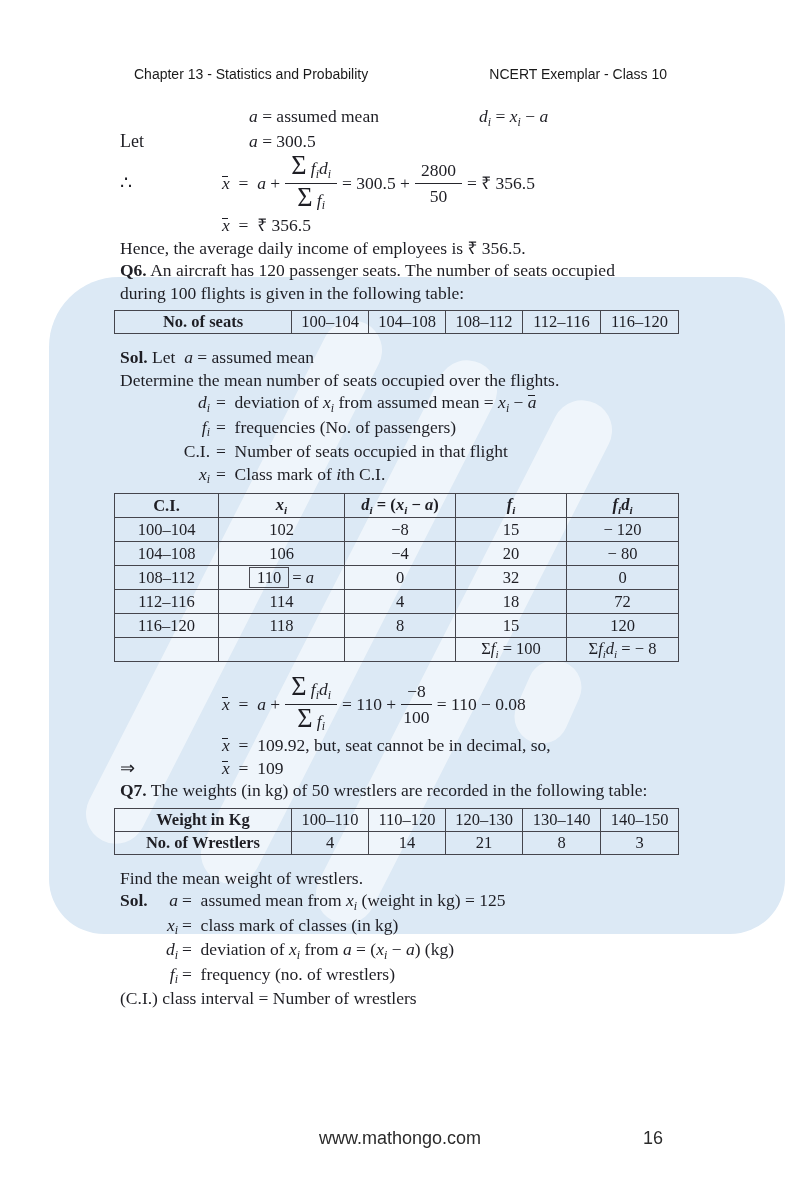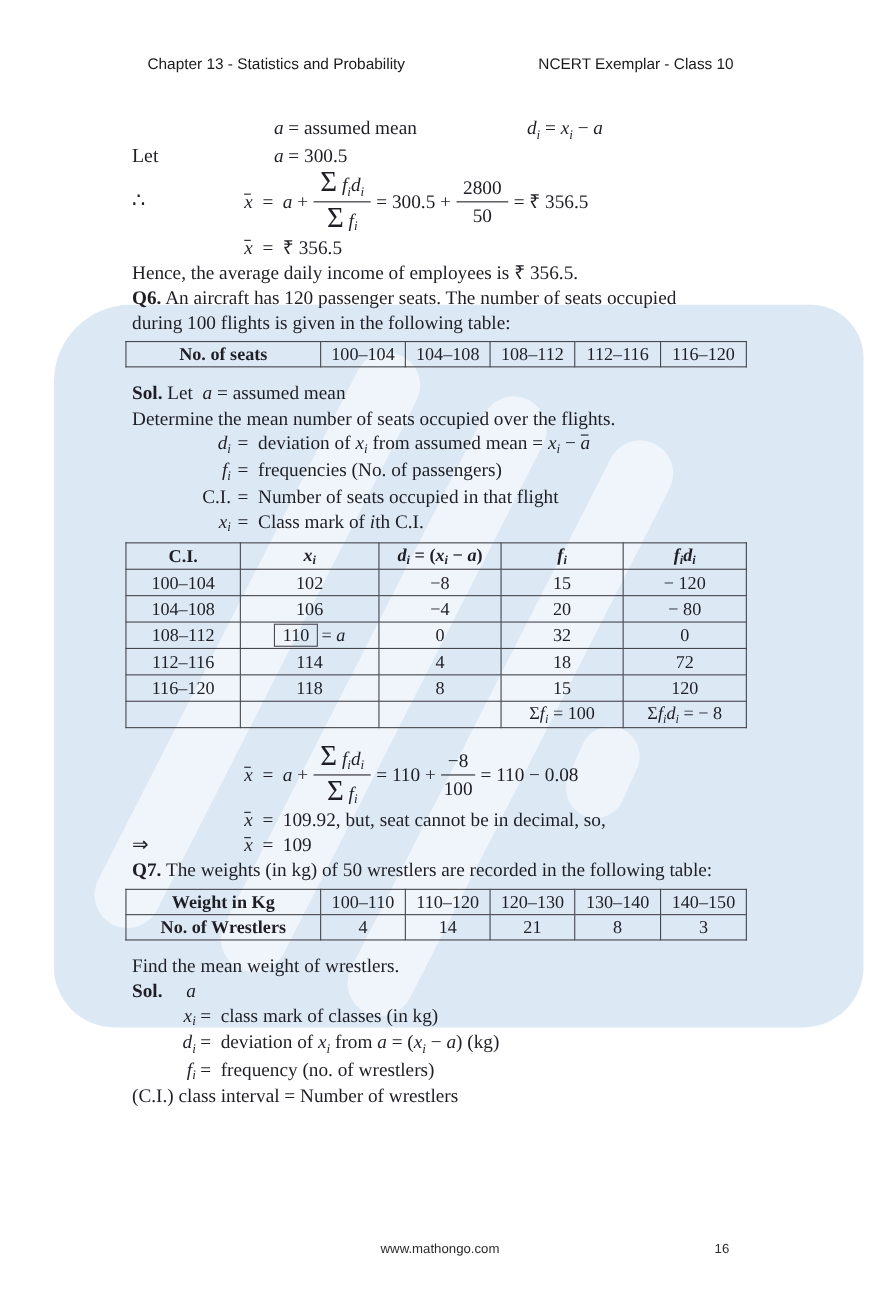--- a/index.html
+++ b/index.html
@@ -1,22 +1,22 @@
 <!DOCTYPE html>
 <html style="--panel_bg: #dce9f5; --body_text: #1e1e24; --table_border: #45454c; --watermark: #ffffff;"><head>
 <meta charset="utf-8">
 <style>
   html,body{margin:0;padding:0;background:#ffffff;}
   .page{position:relative;width:800px;height:1194px;background:#fff;overflow:hidden;
         font-family:"Liberation Serif",serif;color:var(--body_text,#1e1e24);}
   
-  .header{position:absolute;top:50px;left:134px;right:133px;display:flex;justify-content:space-between;
+  .header{position:absolute;top:66px;left:134px;right:133px;display:flex;justify-content:space-between;
           font-family:"Liberation Sans",sans-serif;font-size:14px;color:#1a1a1a;}
   .footer{position:absolute;top:1128px;left:0;width:800px;height:20px;
-          font-family:"Liberation Sans",sans-serif;font-size:12px;color:#2b2b2b;}
+          font-family:"Liberation Sans",sans-serif;font-size:18px;color:#2b2b2b;}
   .footer .site{position:absolute;left:0;right:0;text-align:center;}
   .footer .pageno{position:absolute;right:137px;top:0;}
   
   .panel{position:absolute;left:49px;top:277px;width:736px;height:657px;background:var(--panel_bg,#dce9f5);
          border-radius:70px 48px 55px 55px;overflow:hidden;}
   .wm{position:absolute;background:var(--watermark,#ffffff);opacity:.55;}
   .wm-bar{width:60px;height:580px;border-radius:32px;transform:rotate(27deg);}
   .wm1{left:155px;top:15px;}
   .wm2{left:270px;top:55px;}
   .wm3{left:385px;top:95px;}
@@ -269,20 +269,21 @@
     </table>
 
     <div>Find the mean weight of wrestlers.</div>
 
     <div class="q7block">
       <div class="def-row">
         <span class="def-var sol-var">
           <b>Sol.</b>
           <span><span class="seg-i">a</span></span>
         </span>
+        <span><span class="seg-n">=&nbsp;&nbsp;assumed mean from </span><span class="seg-i">x</span><span class="seg-s">i</span><span class="seg-n"> (weight in kg) = 125</span></span>
       </div>
       <div class="def-row">
         <span class="def-var"><span class="seg-i">x</span><span class="seg-s">i</span></span>
         <span><span class="seg-n">=&nbsp;&nbsp;class mark of classes (in kg)</span></span>
       </div>
       <div class="def-row">
         <span class="def-var"><span class="seg-i">d</span><span class="seg-s">i</span></span>
         <span><span class="seg-n">=&nbsp;&nbsp;deviation of </span><span class="seg-i">x</span><span class="seg-s">i</span><span class="seg-n"> from </span><span class="seg-i">a</span><span class="seg-n"> = (</span><span class="seg-i">x</span><span class="seg-s">i</span><span class="seg-n"> − </span><span class="seg-i">a</span><span class="seg-n">) (kg)</span></span>
       </div>
       <div class="def-row">

